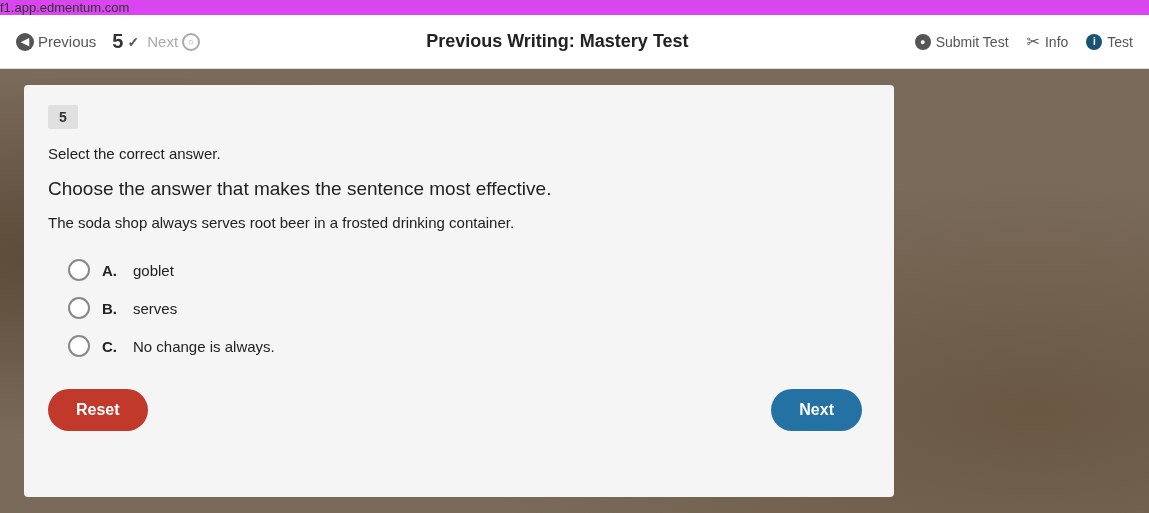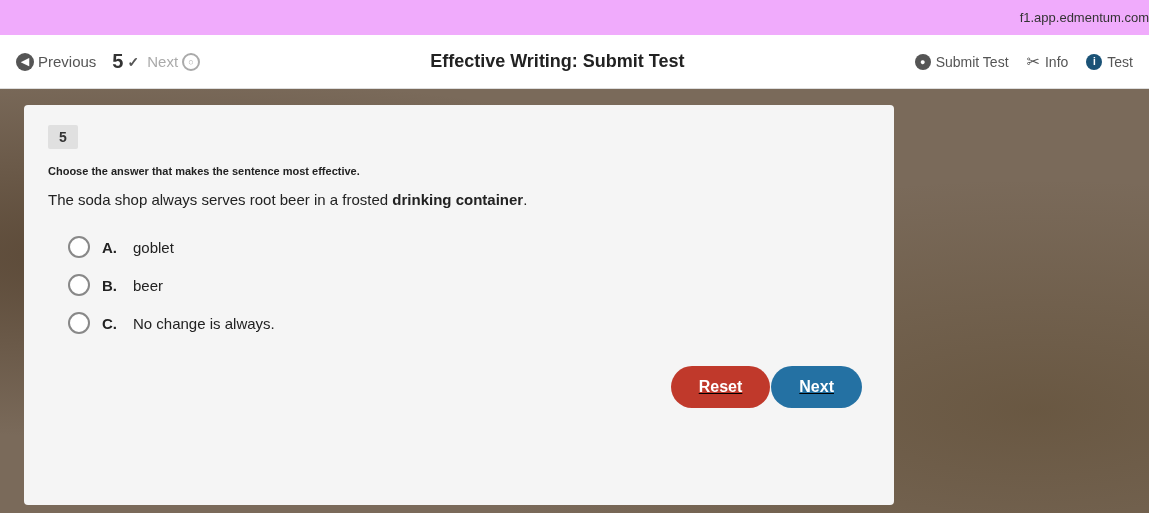--- a/index.html
+++ b/index.html
@@ -28,25 +28,25 @@
     .app-container {
       position: relative;
       z-index: 1;
       display: flex;
       flex-direction: column;
       height: 100%;
     }
 
     
     .url-bar {
-      background: #f0abfc;
-      text-align: right;
+      background: #d946ef;
+      text-align: left;
       font-size: 13px;
       color: #333;
-      padding: 10px 0;
+      padding: 0 0;
       flex-shrink: 0;
     }
 
     
     .nav-header {
       background: #ffffff;
       display: flex;
       align-items: center;
       padding: 0 16px;
       height: 54px;
@@ -202,34 +202,33 @@
       border-radius: 2px;
     }
 
     .instruction {
       font-size: 15px;
       color: #222;
       margin-bottom: 16px;
     }
 
     .sub-instruction {
-      font-size: 11px;
+      font-size: 19px;
       color: #222;
       margin-bottom: 14px;
-      font-weight: bold;
     }
 
     .sentence {
       font-size: 15px;
       color: #222;
       margin-bottom: 28px;
     }
 
     .sentence strong {
-      font-weight: bold;
+      font-weight: normal;
     }
 
     .options-list {
       list-style: none;
       display: flex;
       flex-direction: column;
       gap: 16px;
       margin-left: 20px;
       margin-bottom: 32px;
     }
@@ -255,24 +254,23 @@
       justify-content: center;
     }
 
     .option-label {
       font-weight: bold;
       margin-right: 4px;
     }
 
     .buttons-row {
       display: flex;
-      justify-content: flex-end;
-      gap: 1px;
+      justify-content: space-between;
+      gap: 16px;
       margin-top: 20px;
-      text-decoration: underline;
     }
 
     .btn-reset {
       background: #c0392b;
       color: white;
       border: none;
       border-radius: 24px;
       padding: 12px 28px;
       font-size: 16px;
       font-weight: bold;
@@ -308,21 +306,21 @@
       <div class="question-number">
         <span>5</span>
         <span class="chevron-down">✓</span>
       </div>
       <div class="nav-next">
         <span>Next</span>
         <div class="circle-icon">○</div>
       </div>
     </div>
 
-    <div class="nav-title">Effective Writing: Submit Test</div>
+    <div class="nav-title">Previous Writing: Mastery Test</div>
 
     <div class="nav-right">
       <div class="nav-action">
         <div class="submit-dot">●</div>
         <span>Submit Test</span>
       </div>
       <div class="nav-action">
         <span class="tools-icon-shape">✂</span>
         <span>Info</span>
       </div>
@@ -331,37 +329,38 @@
         <span>Test</span>
       </div>
     </div>
   </div>
 
   <div class="main-content">
     <div class="question-card">
 
       <div class="question-number-badge">5</div>
 
+      <p class="instruction">Select the correct answer.</p>
 
       <p class="sub-instruction">Choose the answer that makes the sentence most effective.</p>
 
       <p class="sentence">
         <span>The soda shop always serves root beer in a frosted </span><strong>drinking container</strong><span>.</span>
       </p>
 
       <ul class="options-list">
         <li class="option-item">
           <div class="radio-outer"></div>
           <span class="option-label">A.</span>
           <span>goblet</span>
         </li>
         <li class="option-item">
           <div class="radio-outer"></div>
           <span class="option-label">B.</span>
-          <span>beer</span>
+          <span>serves</span>
         </li>
         <li class="option-item">
           <div class="radio-outer"></div>
           <span class="option-label">C.</span>
           <span>No change is always.</span>
         </li>
       </ul>
 
       <div class="buttons-row">
         <button class="btn-reset">Reset</button>

